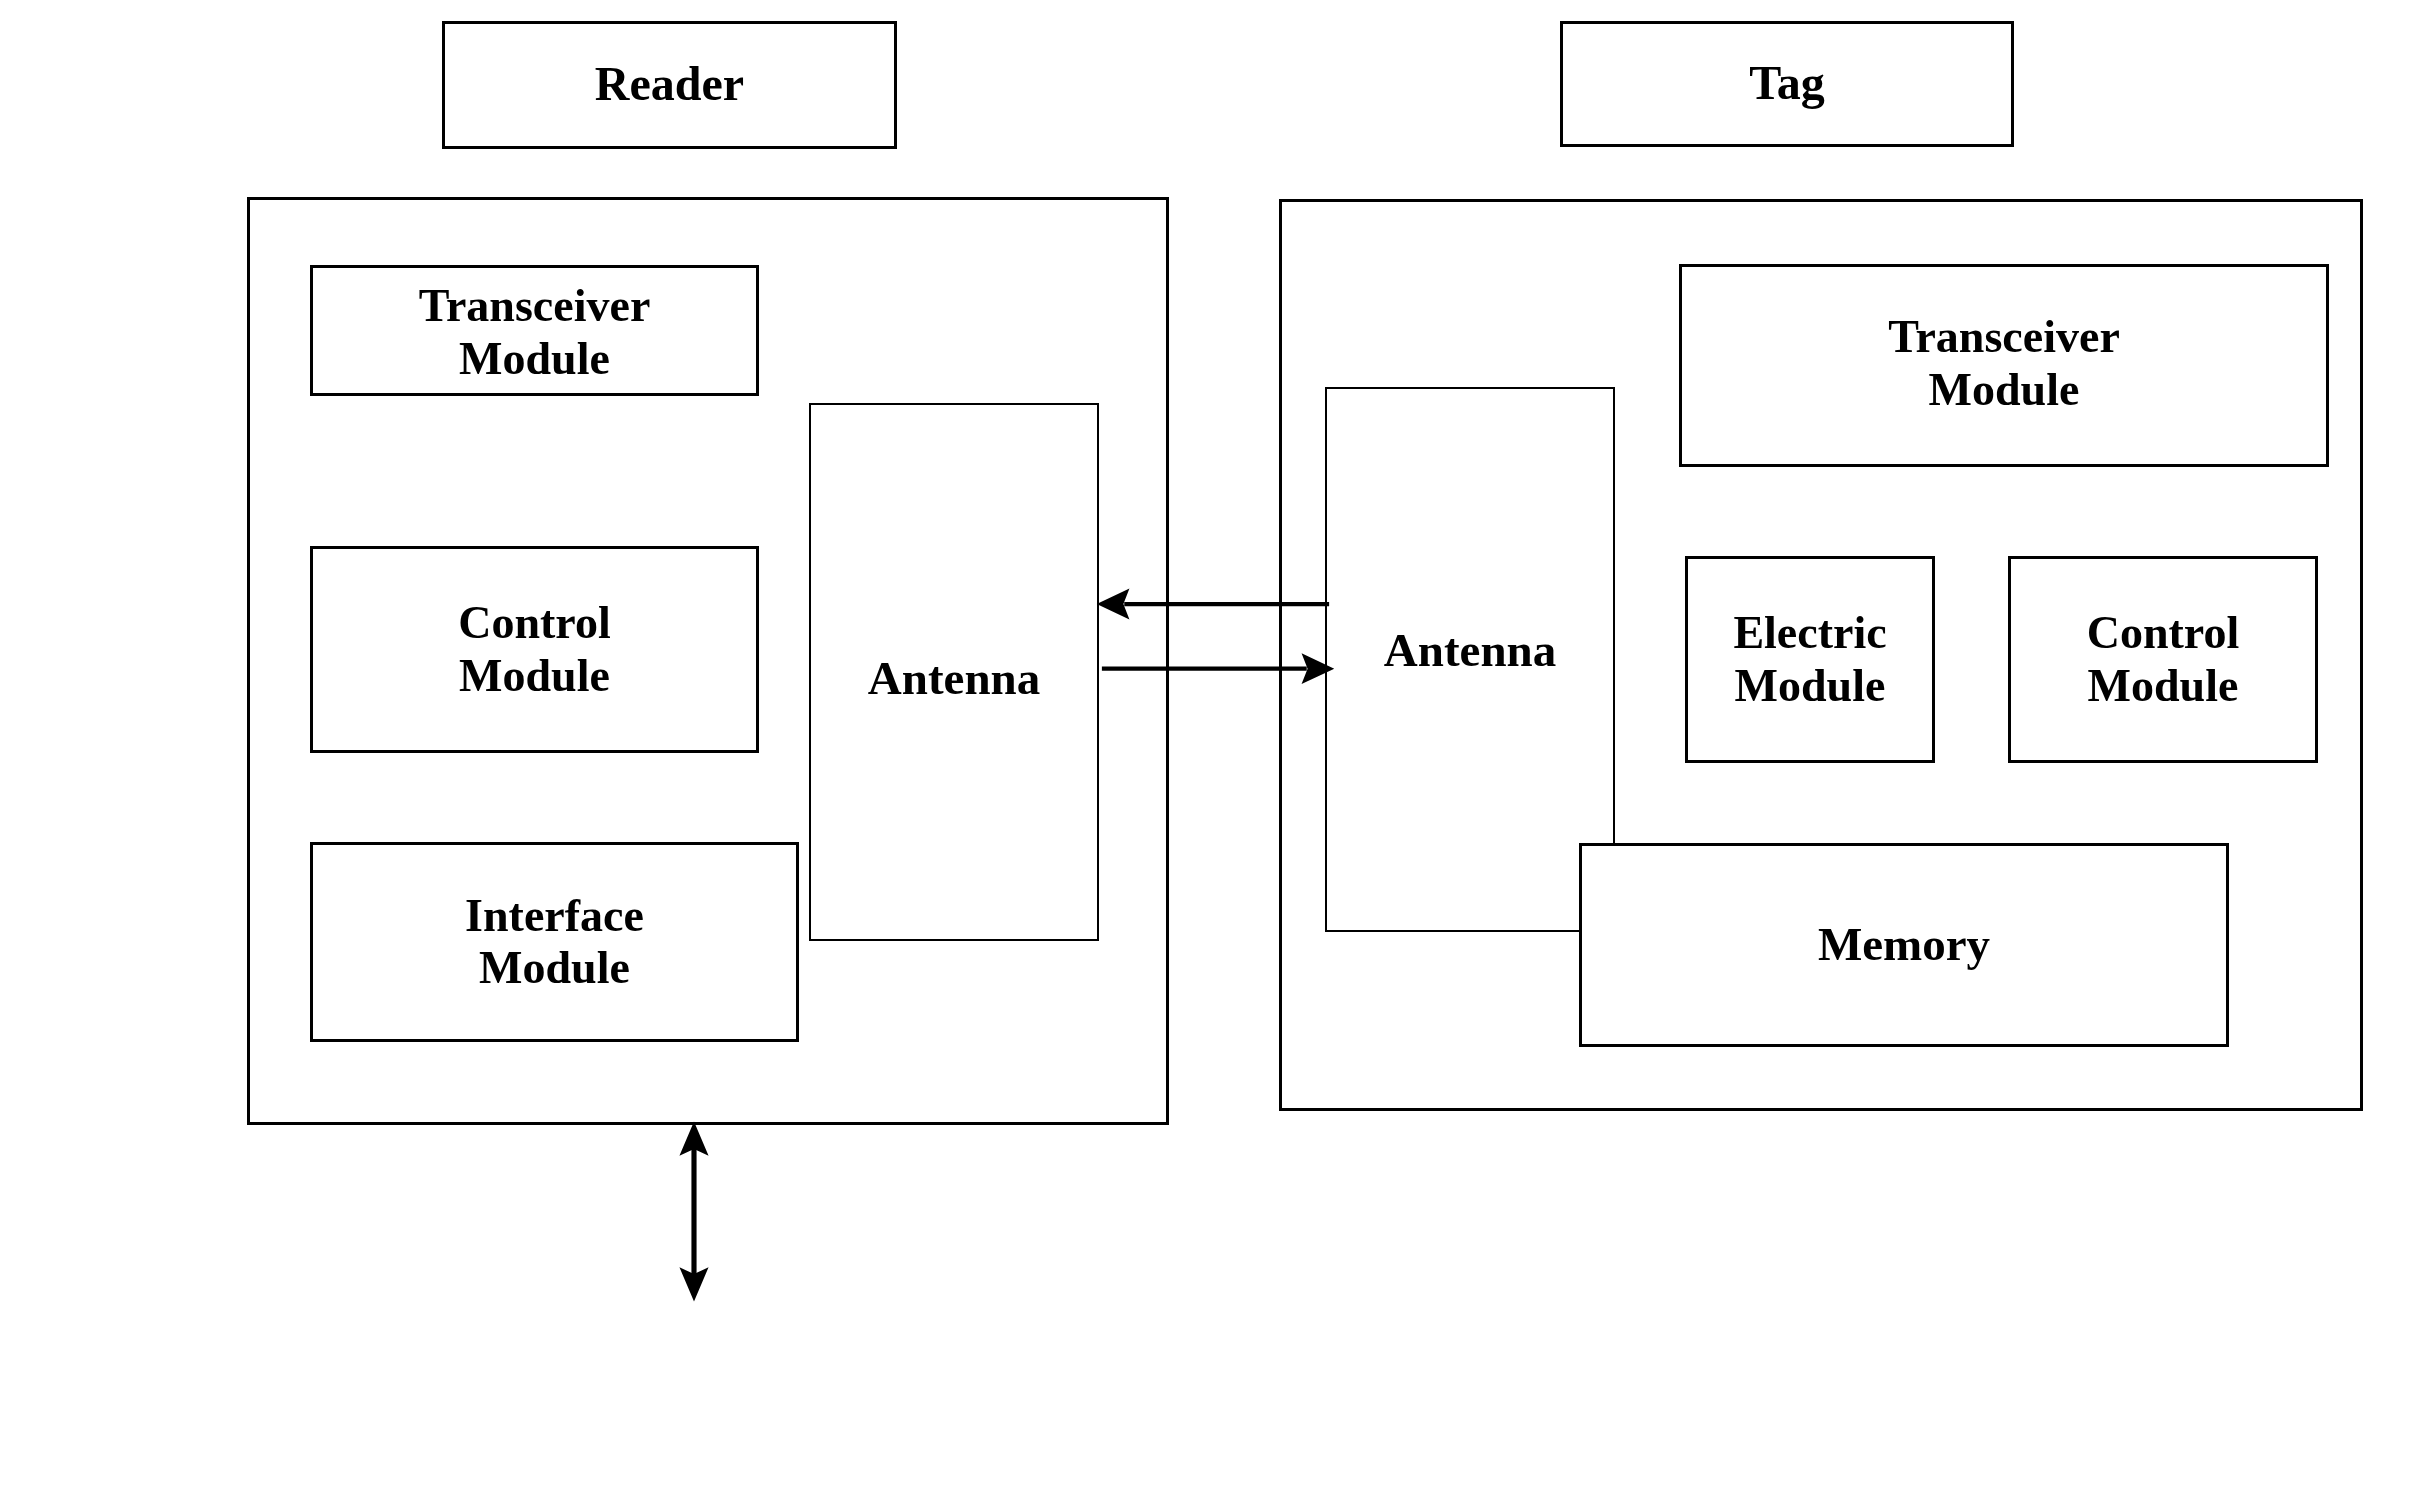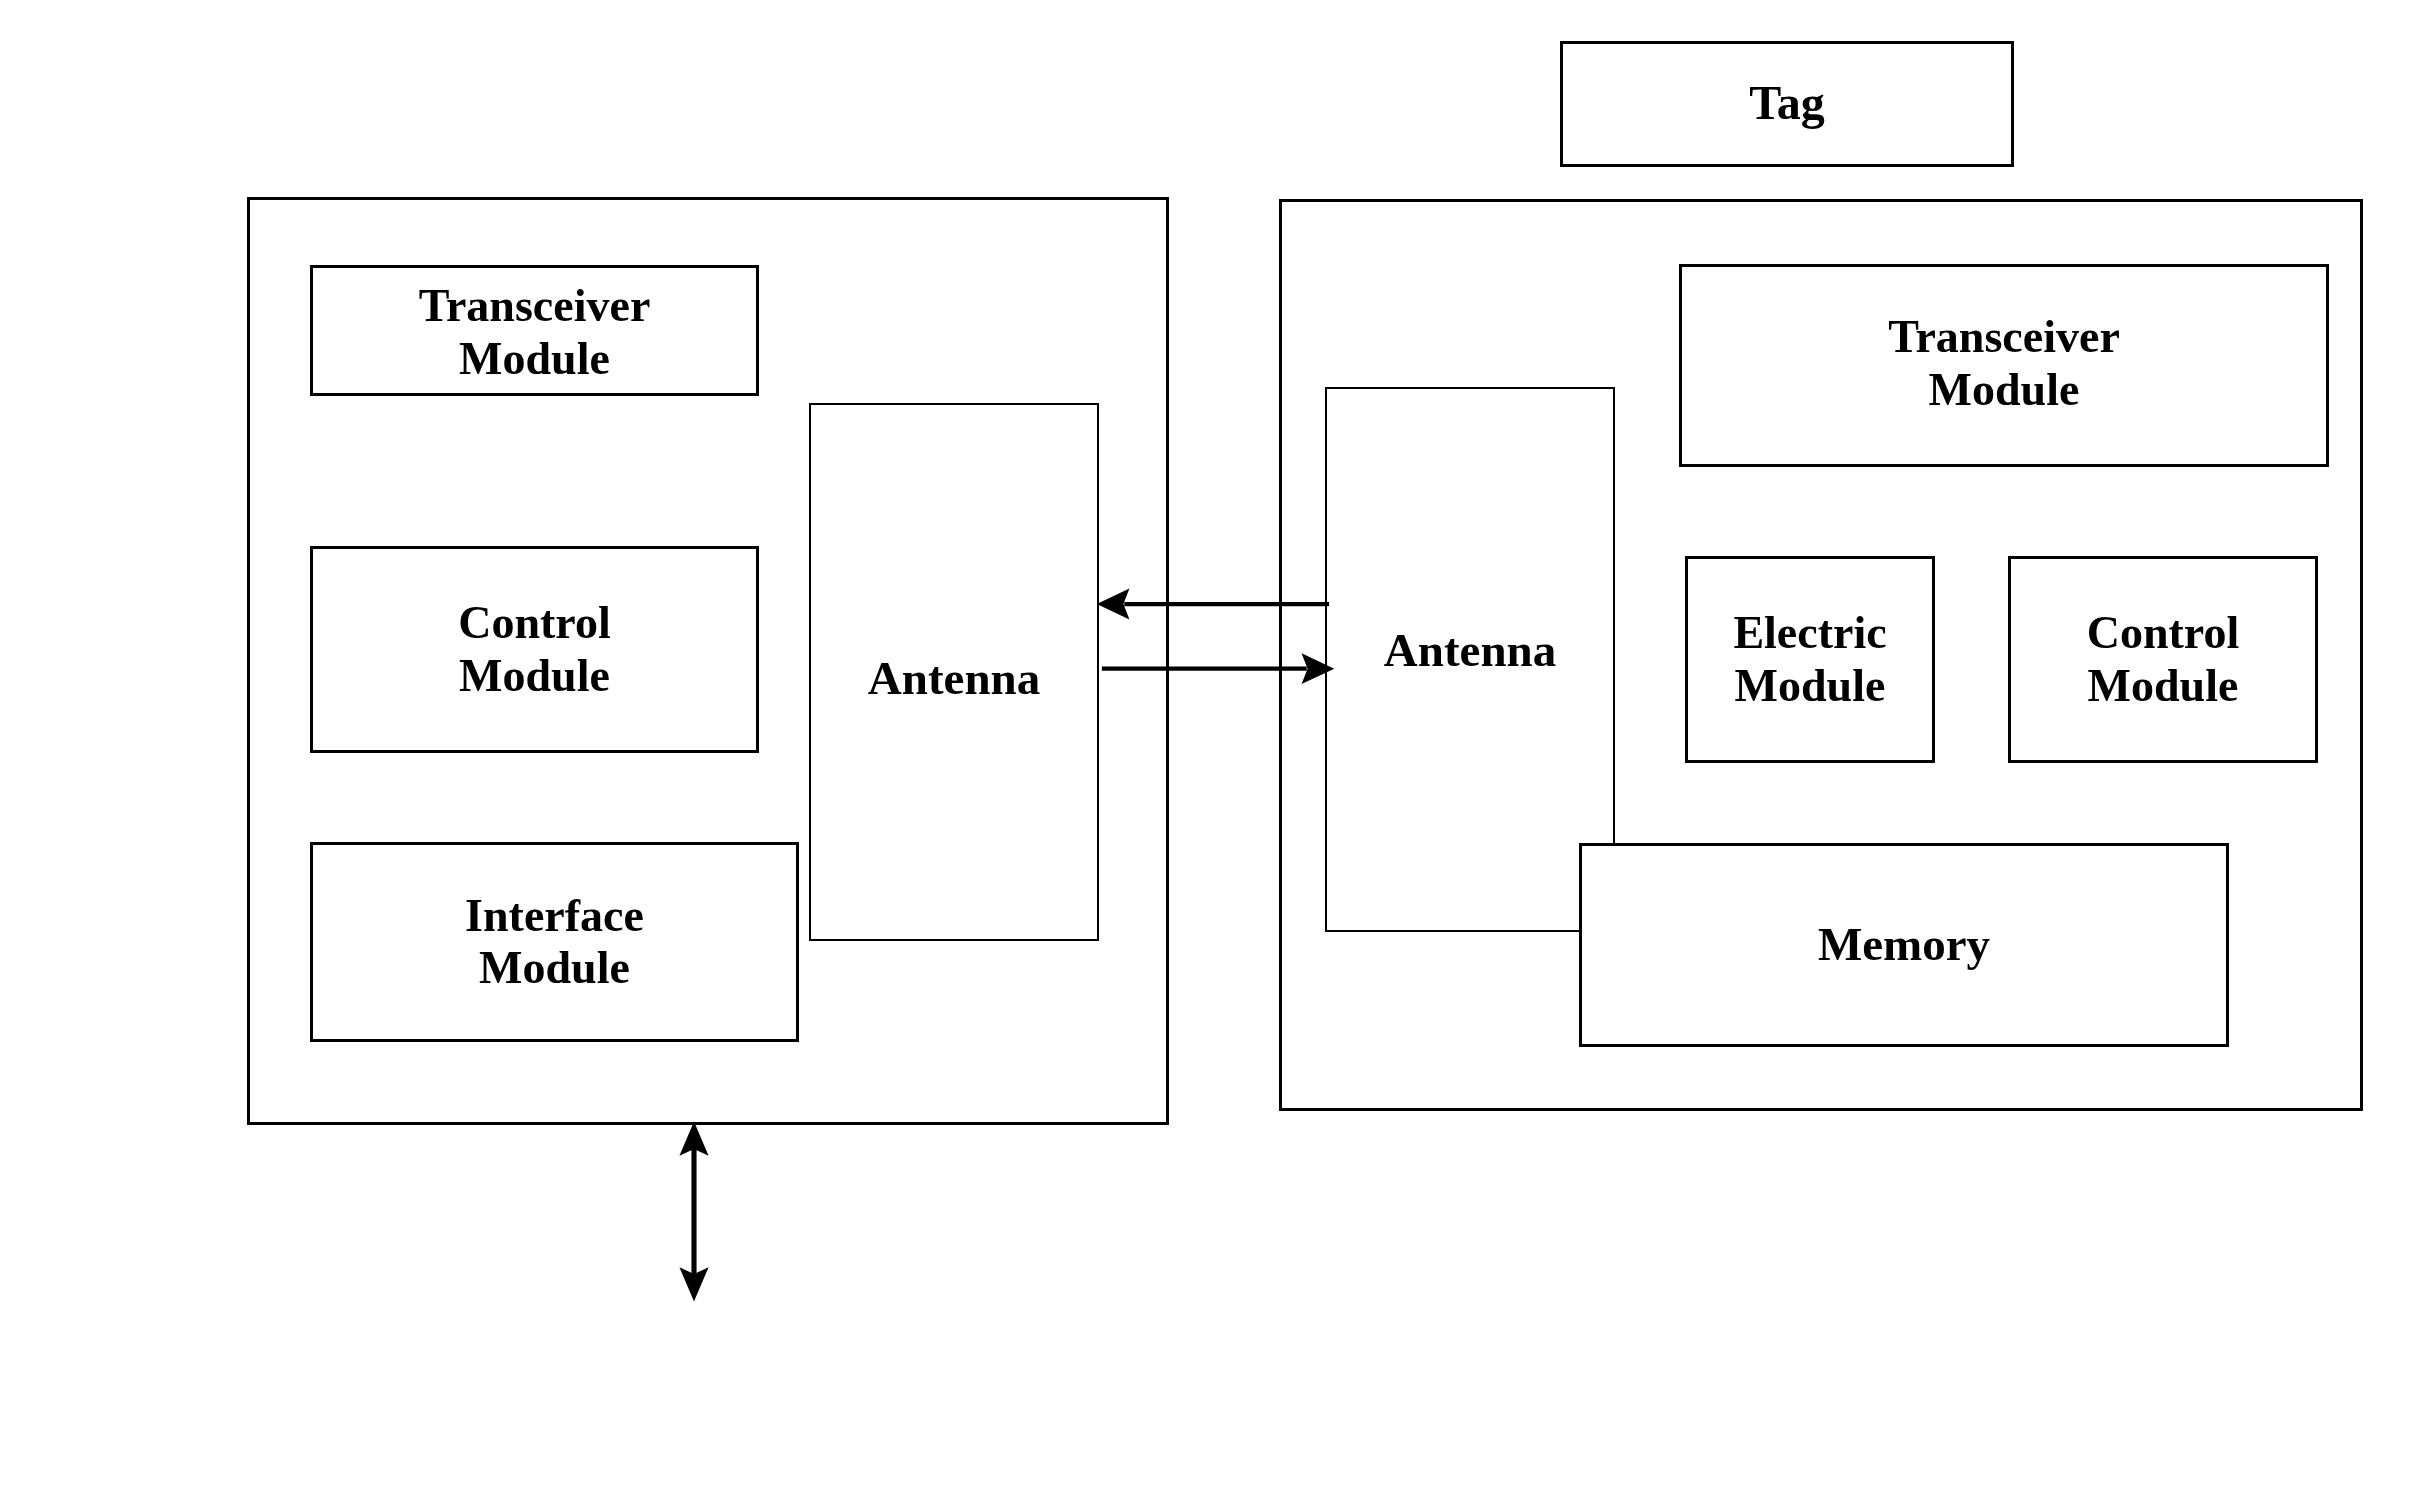--- a/index.html
+++ b/index.html
@@ -30,21 +30,21 @@
   .label {
     font-weight: bold;
     line-height: 1.14;
     white-space: pre-line;
     display: block;
     width: 100%;
   }
 
   
   #reader-title-box { left: 442px; top: 20.7px; width: 455px; height: 128px; }
-  #tag-title-box    { left: 1560px; top: 20.7px; width: 454px; height: 126px; margin-top: 20px; }
+  #tag-title-box    { left: 1560px; top: 20.7px; width: 454px; height: 126px; }
   .title-text { font-size: 48px; }
 
   
   #reader-container { left: 247px; top: 197px; width: 922px; height: 928px; }
 
   
   #reader-transceiver { left: 310px; top: 265px; width: 449px; height: 131px; }
   #reader-control     { left: 310px; top: 546px; width: 449px; height: 207px; }
   #reader-interface   { left: 310px; top: 842px; width: 489px; height: 200px; }
   #reader-antenna     { left: 809px; top: 403px; width: 290px; height: 538px; }
@@ -80,20 +80,23 @@
   
   #arrows-horizontal { left: 1095px; top: 578px; width: 241px; height: 121px; }
   
   #arrow-vertical { left: 664px; top: 1121px; width: 60px; height: 181px; }
 </style>
 </head>
 <body>
 
 <div id="canvas">
 
+  <div class="box" id="reader-title-box">
+    <span class="label title-text">Reader</span>
+  </div>
 
   <div class="box" id="tag-title-box">
     <span class="label title-text">Tag</span>
   </div>
 
   <div class="box" id="reader-container"></div>
 
   <div class="box" id="reader-transceiver">
     <span class="label module-text">Transceiver
 Module</span>

